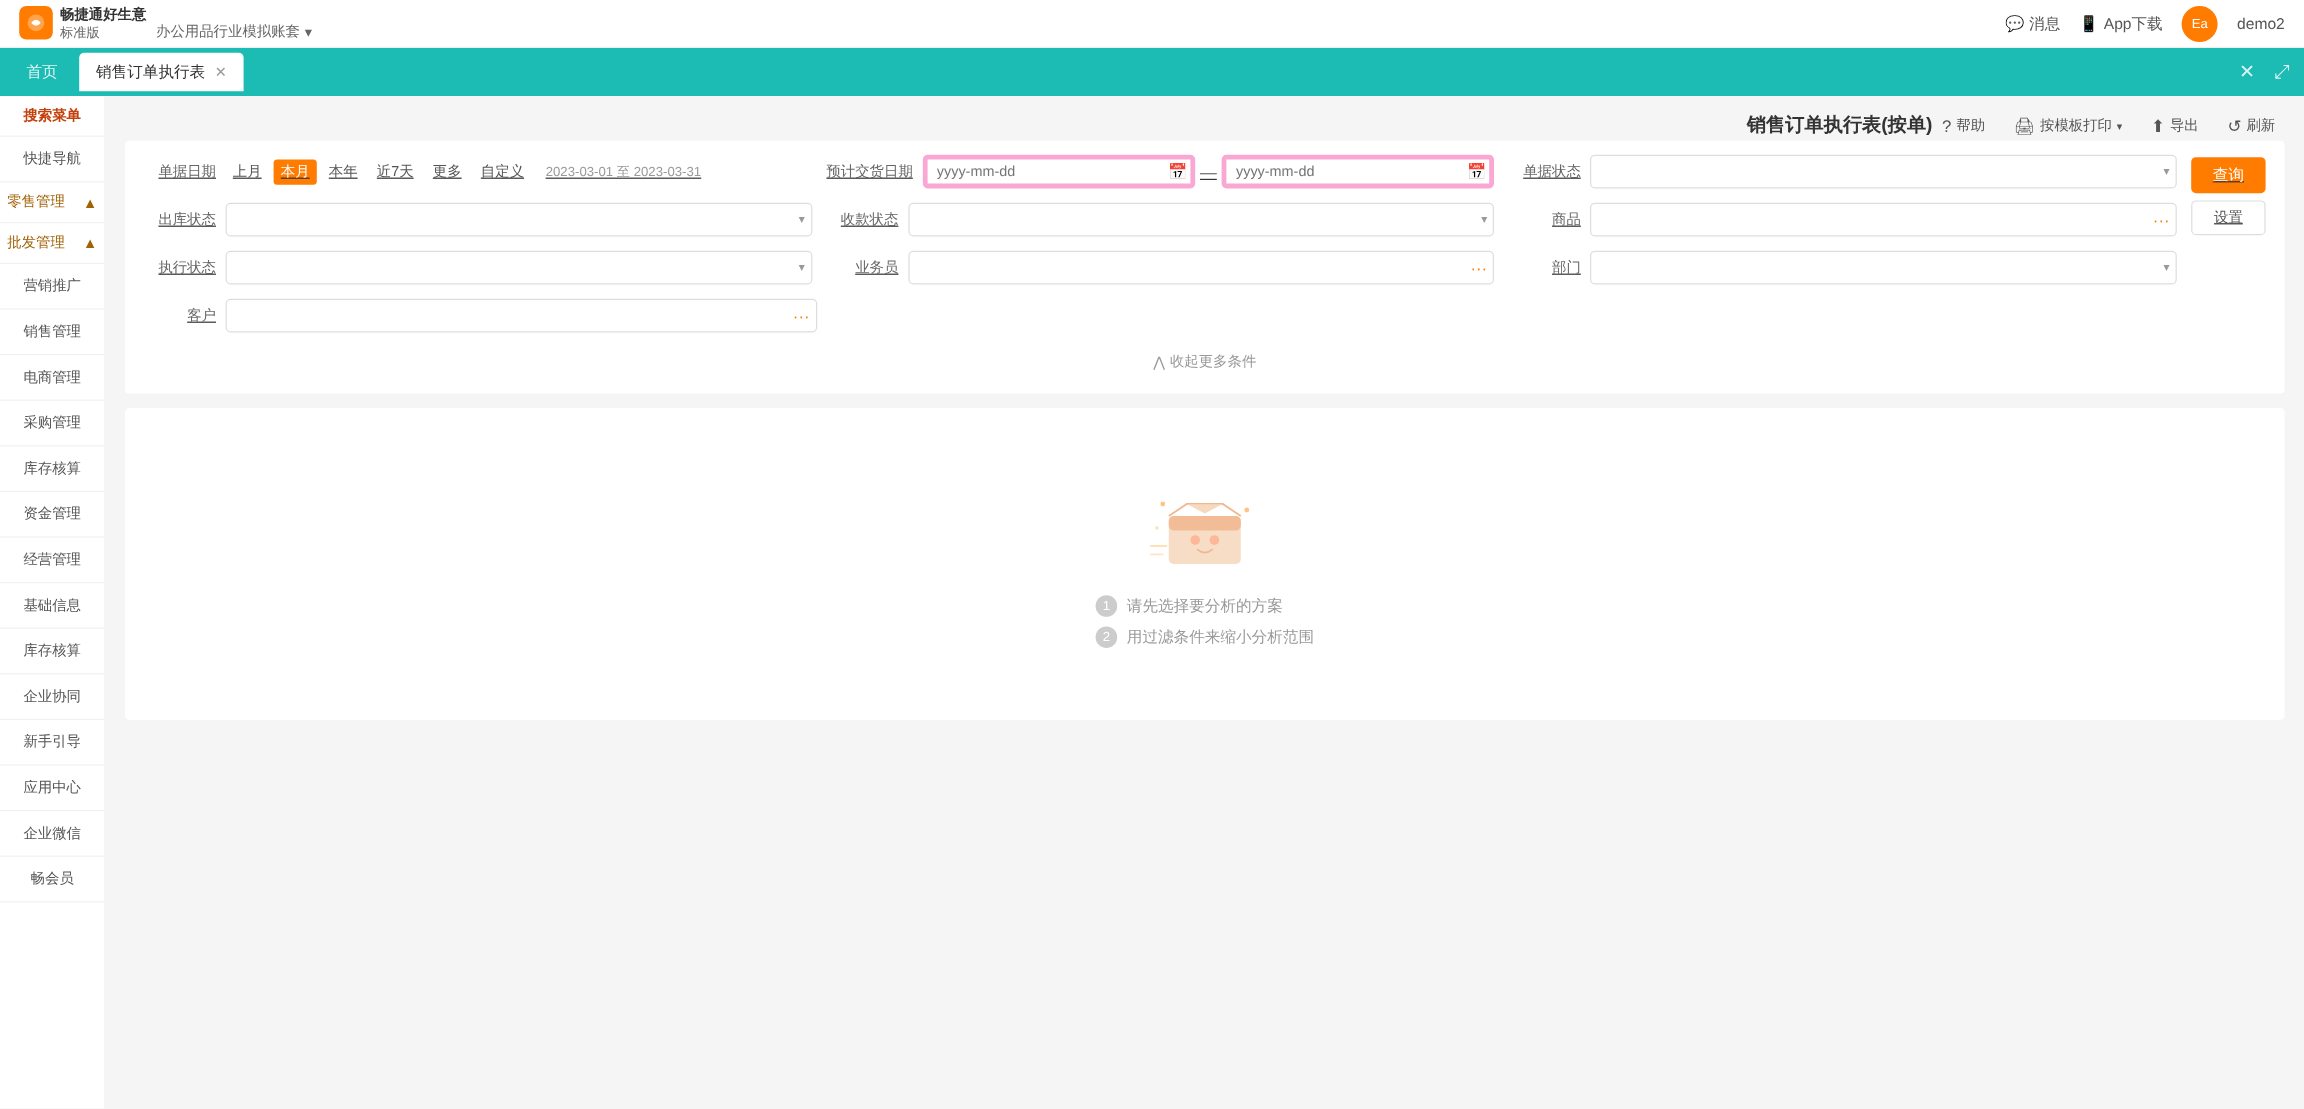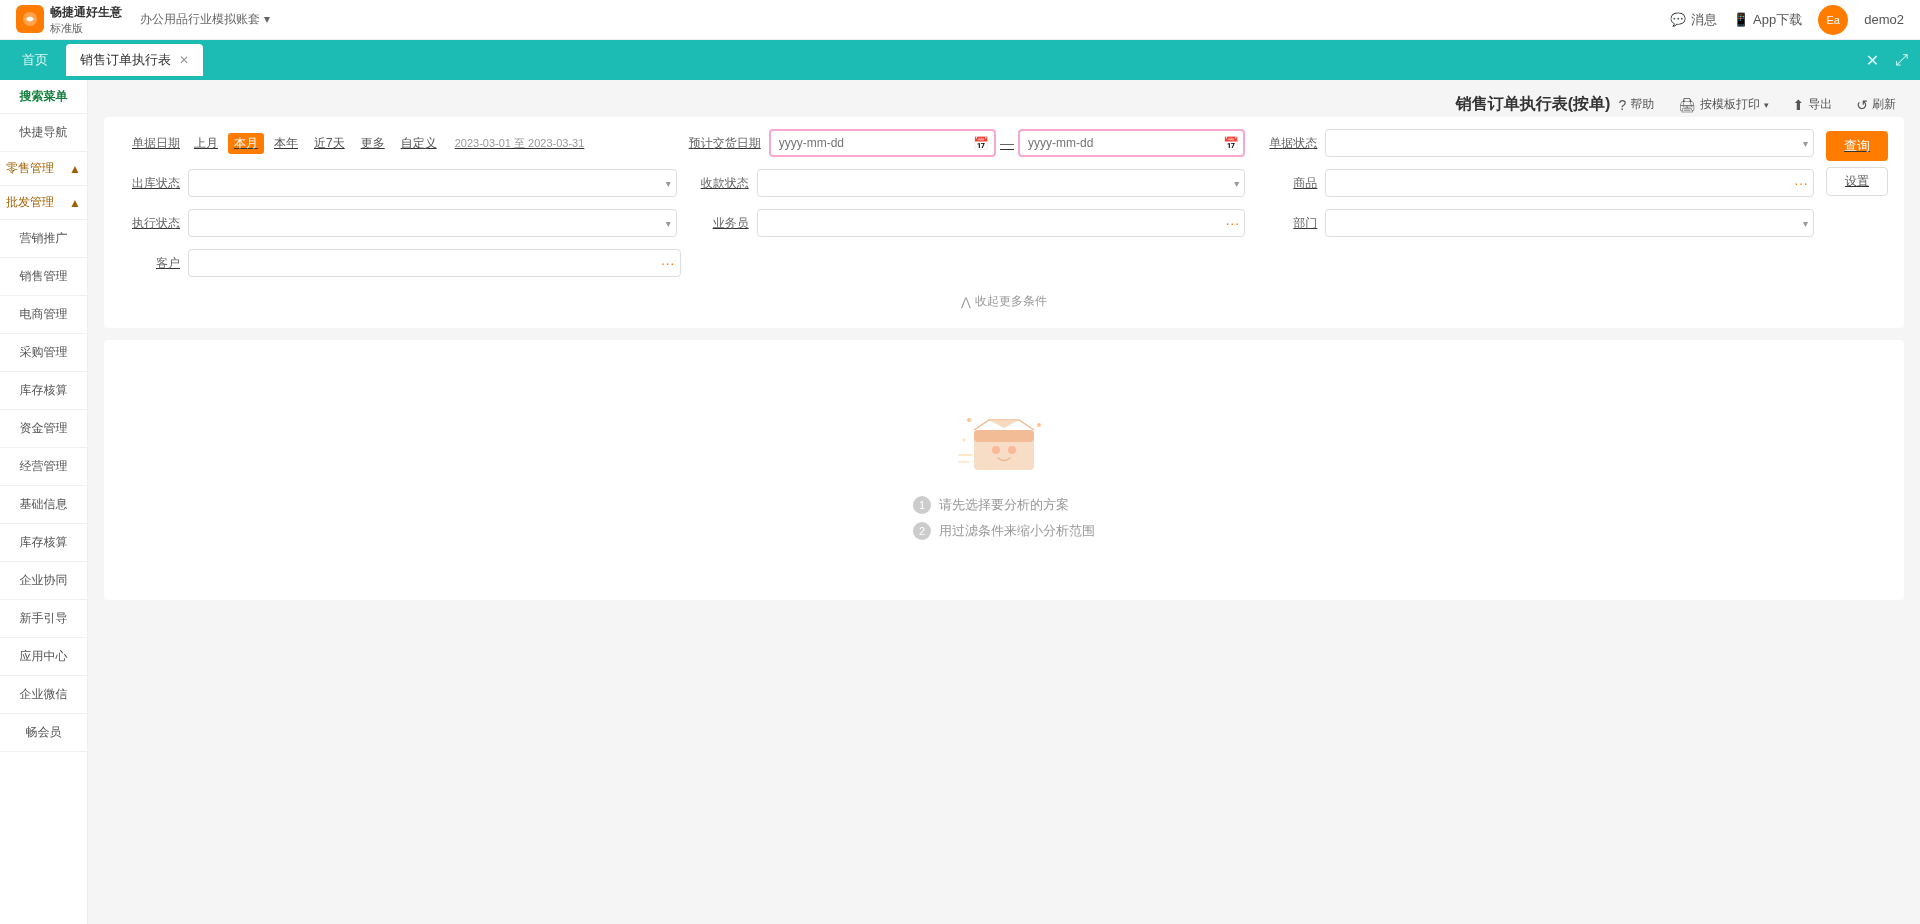--- a/index.html
+++ b/index.html
@@ -9,21 +9,21 @@
     .top-header {
       height: 40px;
       background: #fff;
       display: flex;
       align-items: center;
       justify-content: space-between;
       padding: 0 16px;
       border-bottom: 1px solid #eee;
       flex-shrink: 0;
     }
-    .top-header-left { display: flex; align-items: center; gap: 18px; }
+    .top-header-left { display: flex; align-items: flex-end; gap: 8px; }
     .brand-logo { display: flex; align-items: center; gap: 6px; }
     .brand-icon { width: 28px; height: 28px; background: #ff7c00; border-radius: 6px; display: flex; align-items: center; justify-content: center; }
     .brand-icon svg { width: 18px; height: 18px; }
     .brand-text { font-size: 11px; color: #666; line-height: 1.3; }
     .brand-text-main { font-size: 12px; font-weight: bold; color: #333; }
     .breadcrumb-area { display: flex; align-items: center; gap: 4px; color: #666; font-size: 12px; }
     .top-header-right { display: flex; align-items: center; gap: 16px; }
     .header-action { display: flex; align-items: center; gap: 4px; color: #555; font-size: 13px; cursor: pointer; }
     .user-avatar { width: 30px; height: 30px; border-radius: 50%; background: #ff7c00; display: flex; align-items: center; justify-content: center; color: #fff; font-size: 12px; overflow: hidden; }
 
@@ -73,21 +73,21 @@
     }
     .sidebar-item {
       padding: 10px 8px;
       text-align: center;
       cursor: pointer;
       color: #555;
       font-size: 12px;
       border-bottom: 1px solid #f0f0f0;
       position: relative;
     }
-    .sidebar-item.search-menu { color: #15803d; font-weight: bold; padding: 8px; }
+    .sidebar-item.search-menu { color: #c2410c; font-weight: bold; padding: 8px; }
     .sidebar-item.quick-nav { color: #555; }
 
     
     .content-area {
       flex: 1;
       display: flex;
       flex-direction: column;
       overflow: hidden;
       background: #f5f5f5;
     }
@@ -193,21 +193,21 @@
       gap: 4px;
       flex: 1;
     }
     .date-input-wrap {
       position: relative;
       flex: 1;
     }
     .date-input {
       width: 100%;
       height: 28px;
-      border: 2px solid #f9a8d4;
+      border: 4px solid #f9a8d4;
       border-radius: 4px;
       padding: 0 24px 0 8px;
       font-size: 12px;
       color: #999;
       background: #fff;
     }
     .date-icon {
       position: absolute;
       right: 6px;
       top: 50%;

